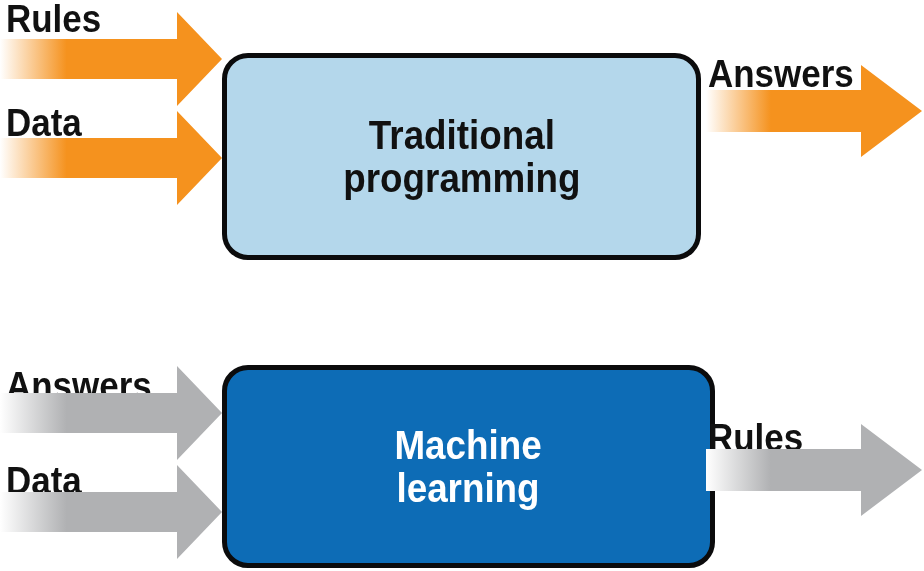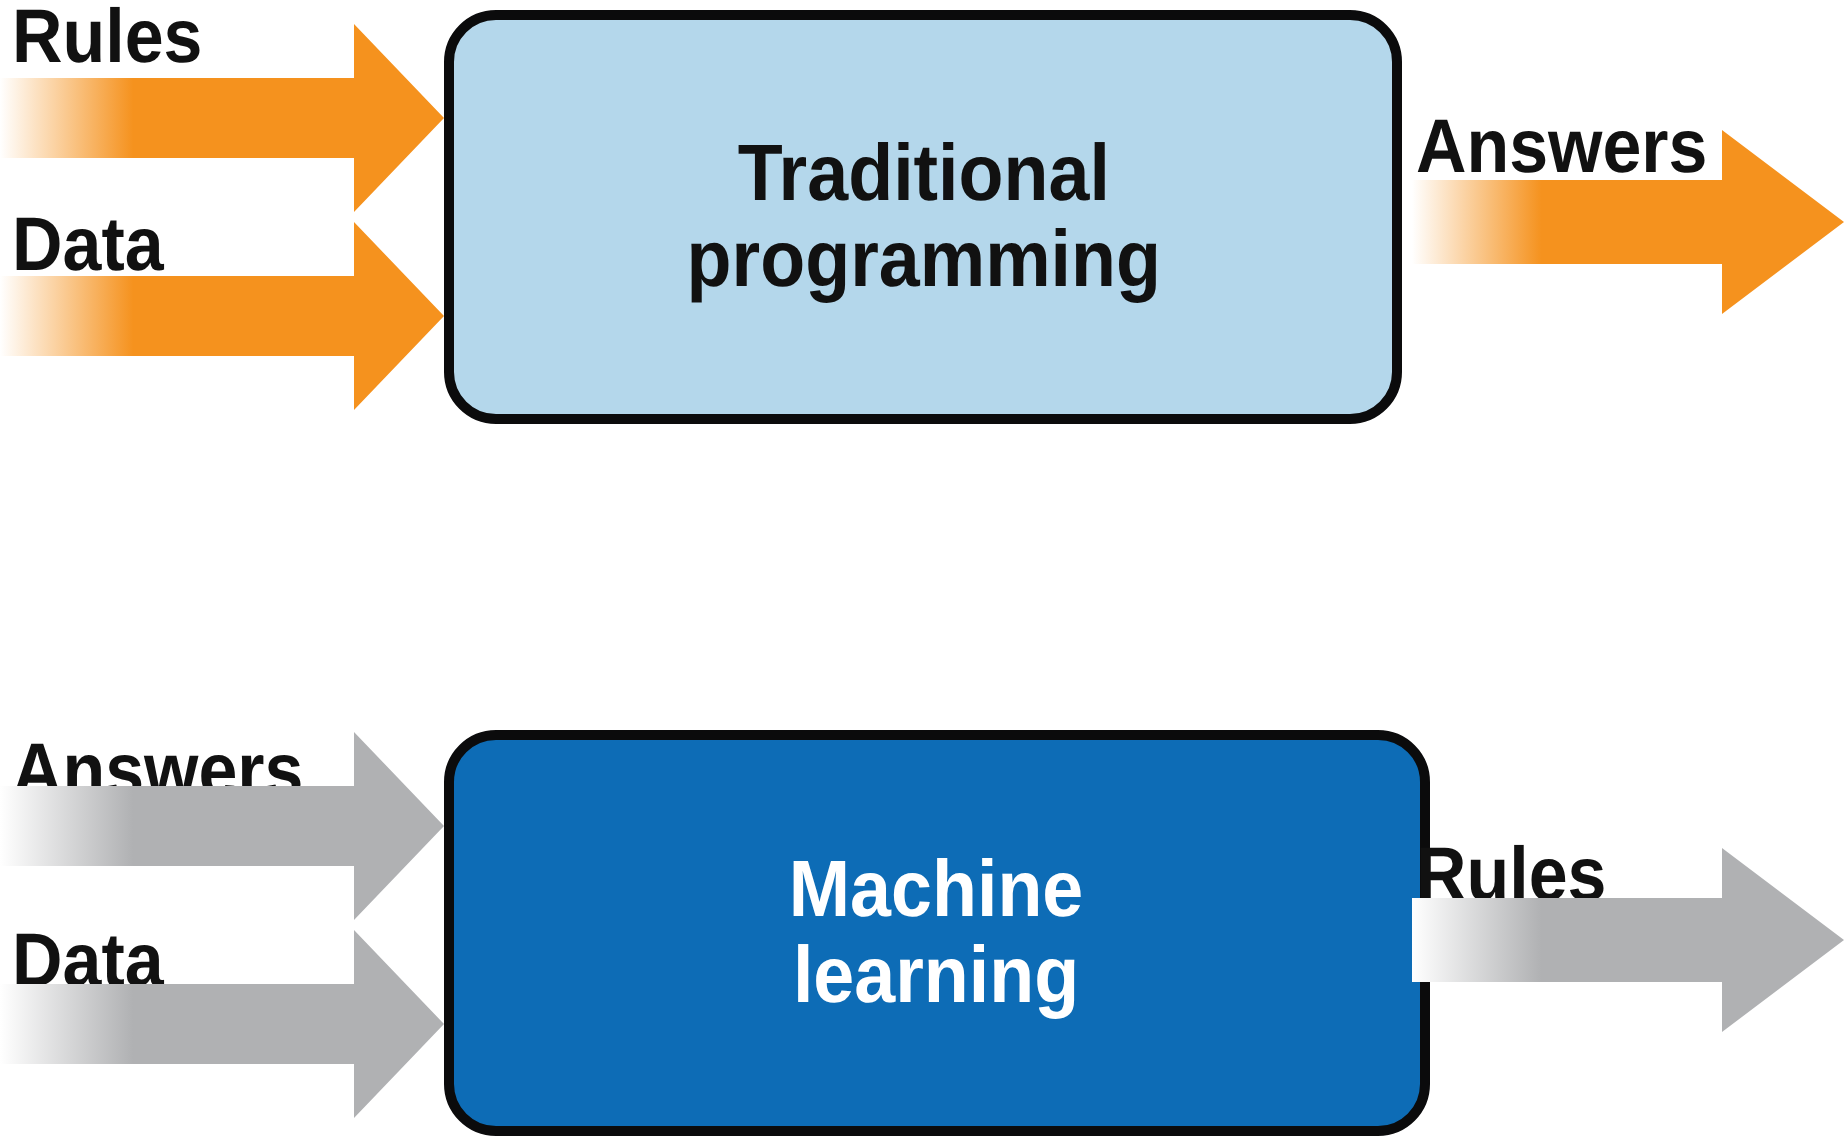--- a/index.html
+++ b/index.html
@@ -31,21 +31,21 @@
   }
 
   .flow-box {
     box-sizing: border-box;
     border: 5px solid var(--outline-black, #0b0b0c);
     border-radius: 26px;
     display: flex;
     align-items: center;
     justify-content: center;
   }
-  .flow-box.light { background: var(--box-light-blue, #b4d7eb); }
+  .flow-box.light { background: var(--box-light-blue, #b4d7eb); margin-top: 48px; }
   .flow-box.dark  { background: var(--box-dark-blue, #0d6cb6); }
 
   .box-title {
     font-size: 40px;
     line-height: 43px;
     font-weight: bold;
     text-align: center;
     transform: scaleX(0.92);
     transform-origin: center center;
     white-space: nowrap;

